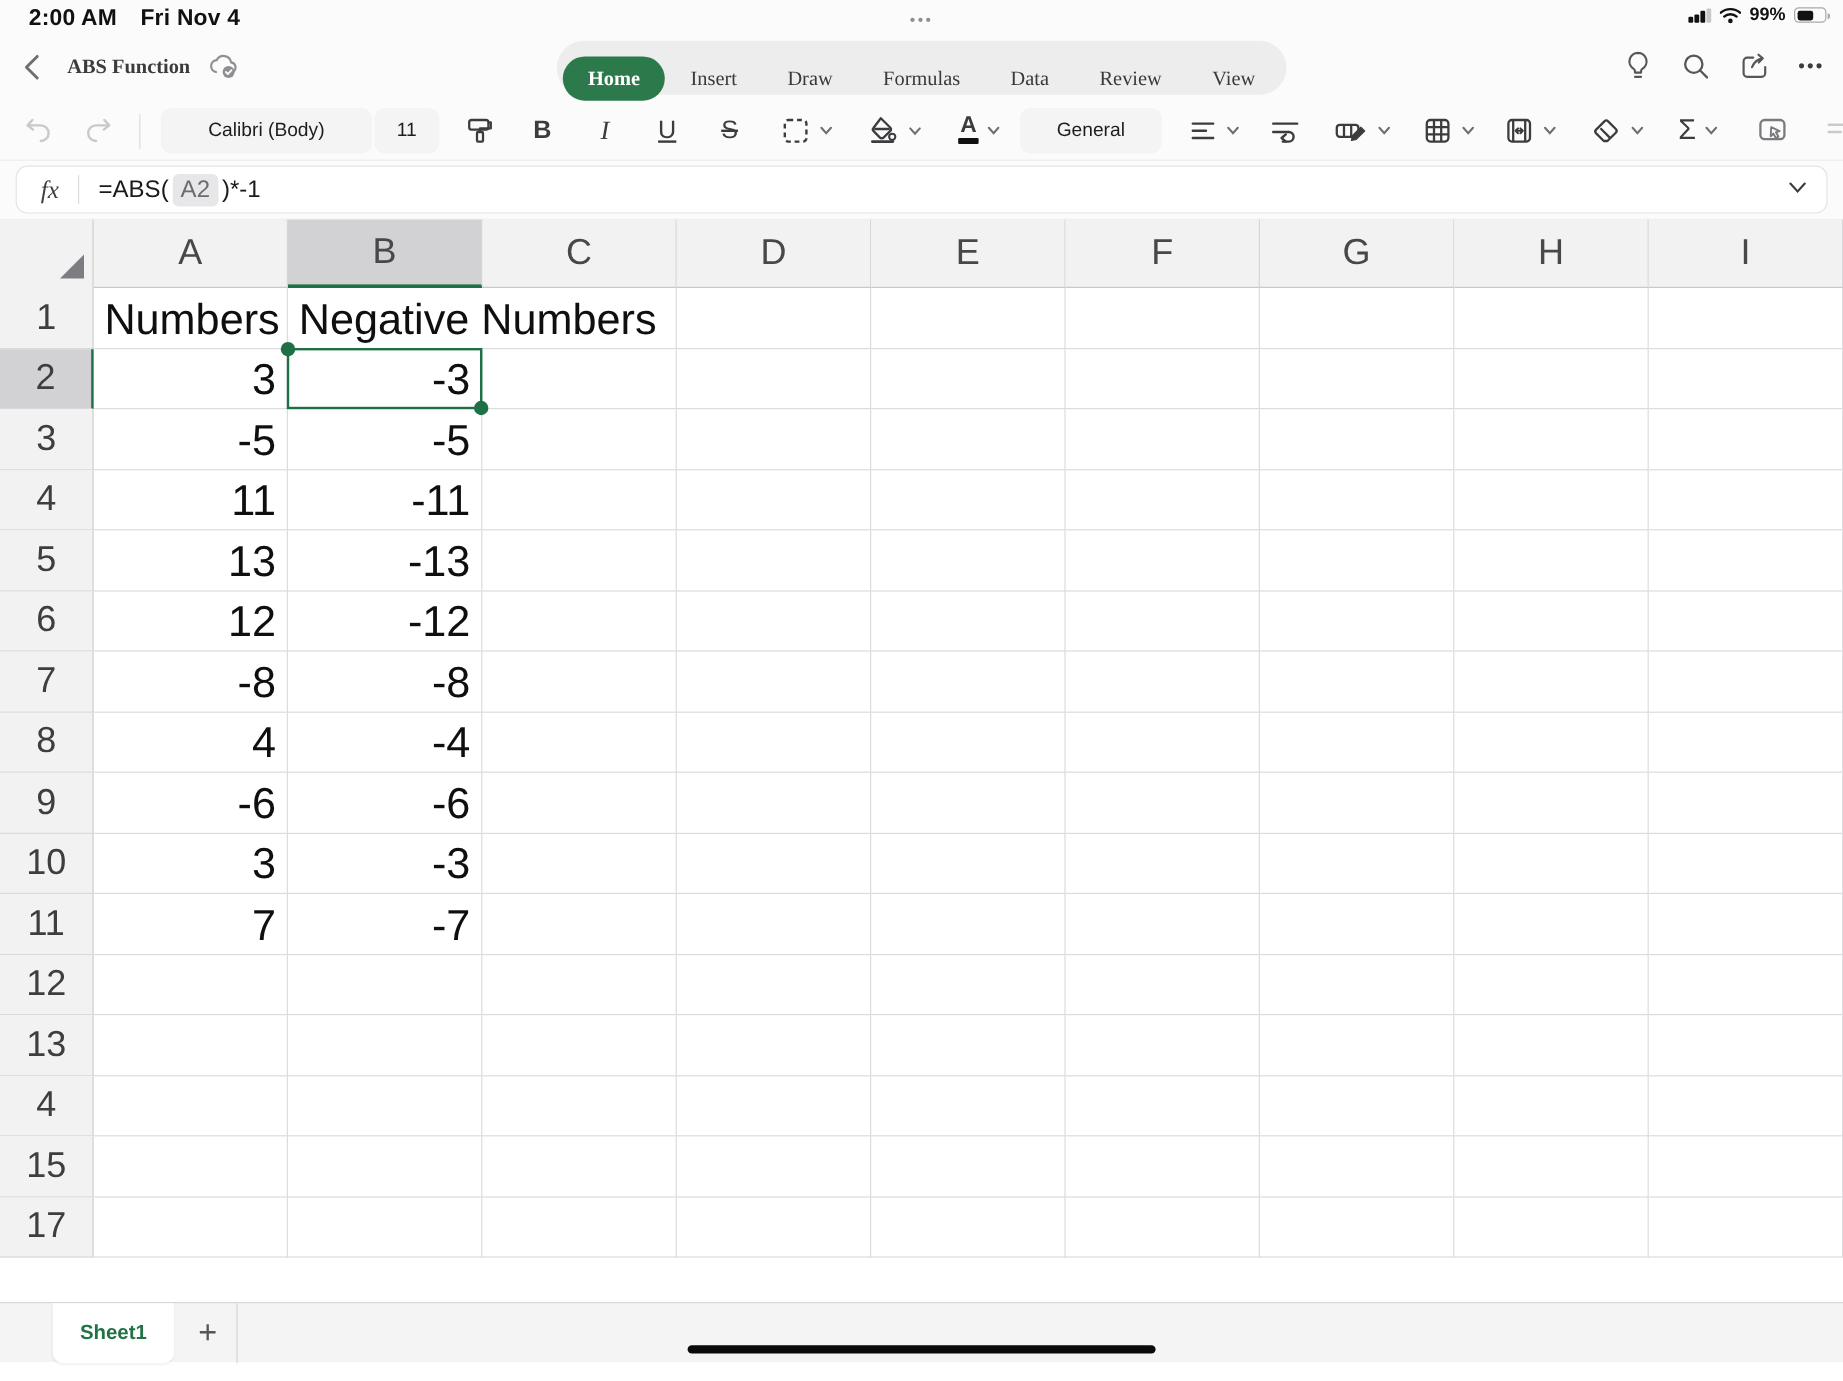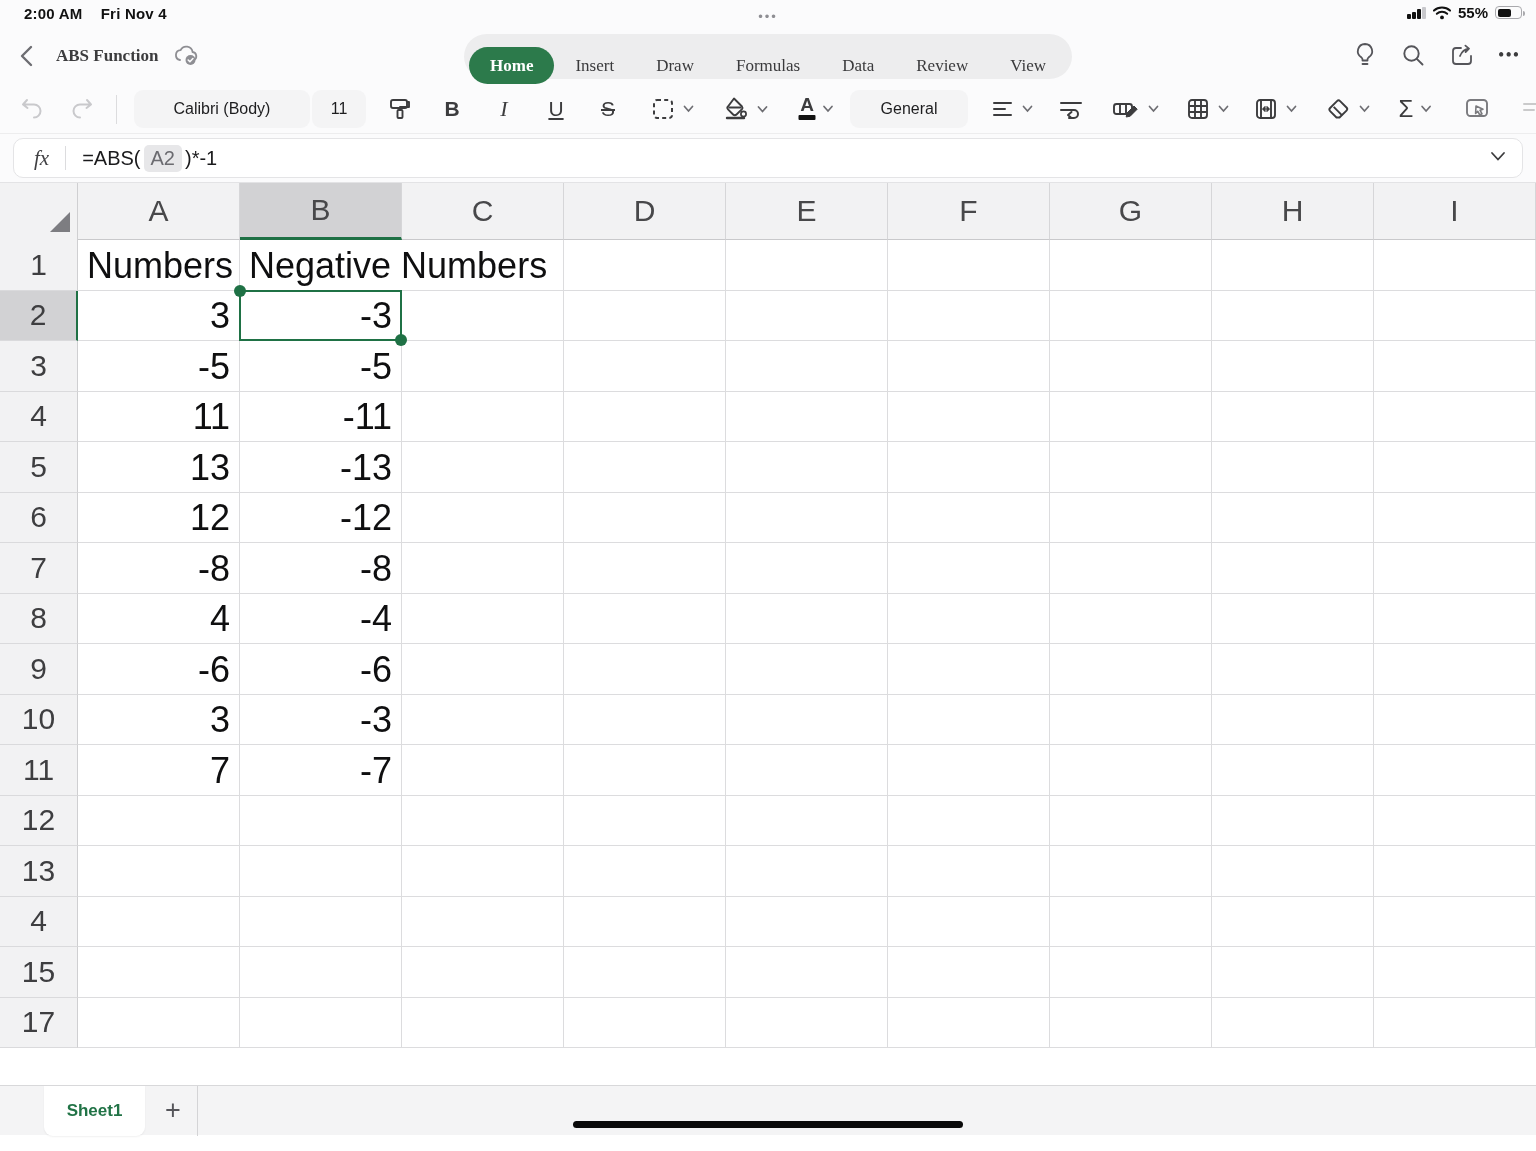--- a/index.html
+++ b/index.html
@@ -1,21 +1,21 @@
 <!DOCTYPE html>
 <html><head>
 <meta charset="utf-8">
 <style>
   * { margin:0; padding:0; box-sizing:border-box; }
   html,body { width:1536px; height:1151px; overflow:hidden; background:#fff;
               font-family:"Liberation Sans", sans-serif; -webkit-font-smoothing:antialiased; }
 
   
   #statusbar { position:absolute; left:0; top:0; width:1536px; height:28px; background:#fbfbfc; z-index:30; }
-  .sb-left { position:absolute; left:24px; top:5px; font-size:15px; font-weight:700; color:#111; letter-spacing:.2px; }
+  .sb-left { position:absolute; left:24px; top:5px; font-size:19px; font-weight:700; color:#111; letter-spacing:.2px; }
   .sb-date { margin-left:14px; }
   .sb-dots { position:absolute; left:50%; top:9px; transform:translateX(-50%); color:#8e8e93; font-size:13px; letter-spacing:2px; }
   .sb-right { position:absolute; right:14px; top:4px; display:flex; align-items:center; gap:7px; }
   .sig { display:flex; align-items:flex-end; gap:1.5px; height:12px; }
   .sig i { display:block; width:3.5px; border-radius:1px; background:#111; }
   .sig i.dim { background:#c8c8cc; }
   .pct { font-size:15px; font-weight:600; color:#111; }
   .batt { width:27px; height:13px; border:1.2px solid #a9a9ad; border-radius:4px; position:relative; }
   .batt b { position:absolute; left:1.5px; top:1.5px; bottom:1.5px; width:55%; background:#111; border-radius:2px; }
   .batt:after { content:""; position:absolute; right:-4px; top:3.5px; width:2.5px; height:5px; background:#a9a9ad; border-radius:0 2px 2px 0; }
@@ -110,21 +110,21 @@
       <i style="height:4.5px"></i>
         <i style="height:7px"></i>
         <i style="height:9.5px"></i>
         <i class="dim" style="height:12px"></i>
     </span>
     <svg width="18" height="14" viewBox="0 0 18 14">
       <path d="M1 4.6 C5.4 .6 12.6 .6 17 4.6" fill="none" stroke="#111" stroke-width="2" stroke-linecap="round"></path>
       <path d="M3.8 7.8 C6.8 5.2 11.2 5.2 14.2 7.8" fill="none" stroke="#111" stroke-width="2" stroke-linecap="round"></path>
       <circle cx="9" cy="11.4" r="1.9" fill="#111"></circle>
     </svg>
-    <span class="pct">55%</span>
+    <span class="pct">99%</span>
     <span class="batt">
         <b></b>
       </span>
   </div>
 </div>
 
 <div id="titlebar">
   <svg class="back" viewBox="0 0 28 28">
     <path d="M17 5 L8 14 L17 23" fill="none" stroke="currentColor" stroke-width="2.4" stroke-linecap="round" stroke-linejoin="round"></path>
   </svg>

